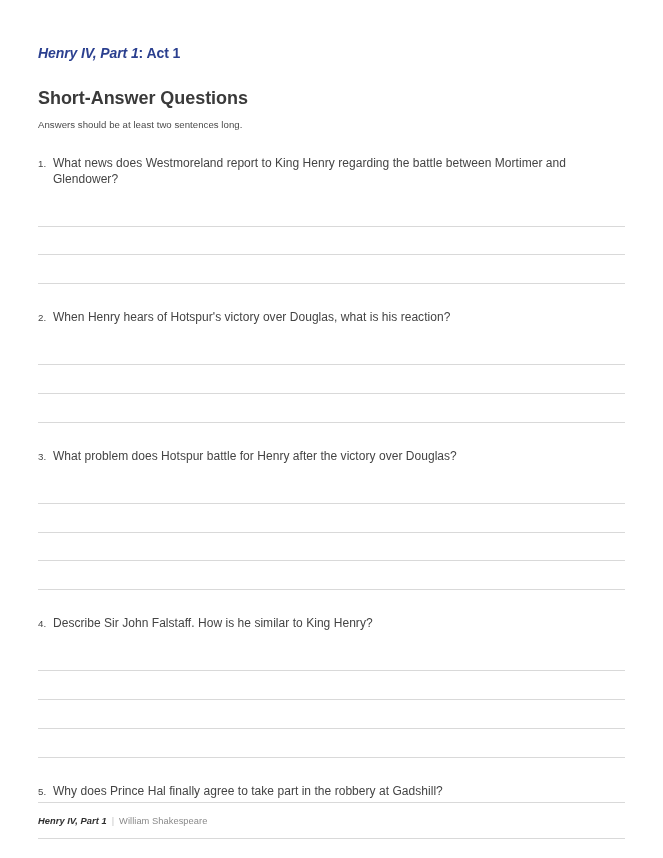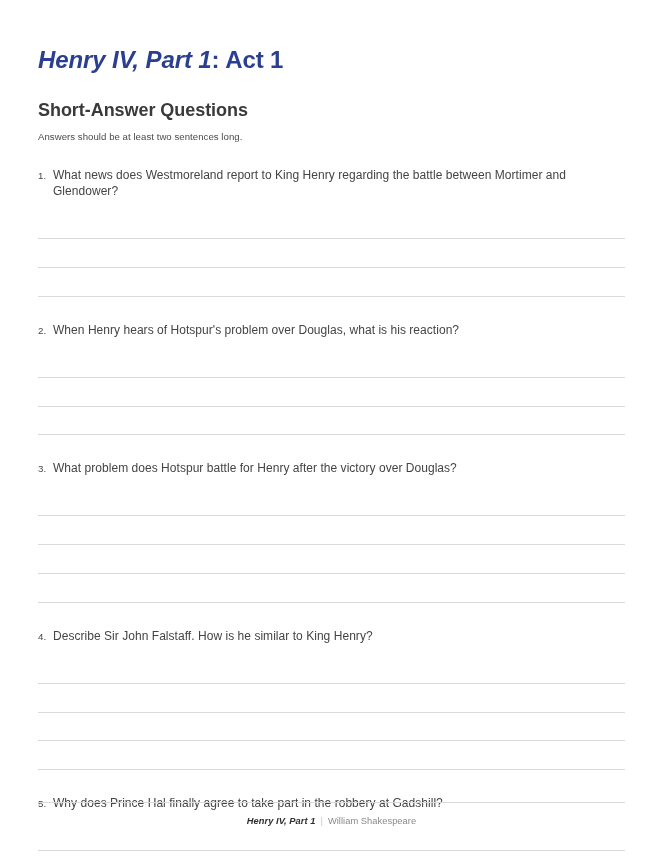--- a/index.html
+++ b/index.html
@@ -22,21 +22,21 @@
     height: 858px;
     box-sizing: border-box;
     padding: 0 38px;
     background: #ffffff;
   }
 
   
   .doc-title {
     margin: 0;
     padding-top: 45px;
-    font-size: 24px;
+    font-size: 14px;
     font-weight: bold;
     color: #2a3f8f;
     letter-spacing: -0.1px;
     line-height: 1.25;
     white-space: nowrap;
   }
   .doc-title .work {
     font-style: italic;
   }
   .doc-title .act {
@@ -107,21 +107,20 @@
     left: 38px;
     right: 38px;
     bottom: 32px;
   }
   .footer-rule {
     height: 0;
     border-top: 1.2px solid #d9d9d9;
   }
   .footer-text {
     padding-top: 13px;
-    text-align: center;
     font-size: 9.3px;
     white-space: nowrap;
   }
   .footer-work {
     font-weight: bold;
     font-style: italic;
     color: #2f2f2f;
     letter-spacing: 0.05px;
   }
   .footer-sep {
@@ -154,21 +153,21 @@
         </div>
         <div class="answer-lines">
           <div class="answer-line"></div>
           <div class="answer-line"></div>
           <div class="answer-line"></div>
         </div>
       </li>
       <li class="question-block">
         <div class="question-row">
           <span class="question-number">2.</span>
-          <span class="question-text">When Henry hears of Hotspur's problem over Douglas, what is his reaction?</span>
+          <span class="question-text">When Henry hears of Hotspur's victory over Douglas, what is his reaction?</span>
         </div>
         <div class="answer-lines">
           <div class="answer-line"></div>
           <div class="answer-line"></div>
           <div class="answer-line"></div>
         </div>
       </li>
       <li class="question-block">
         <div class="question-row">
           <span class="question-number">3.</span>

